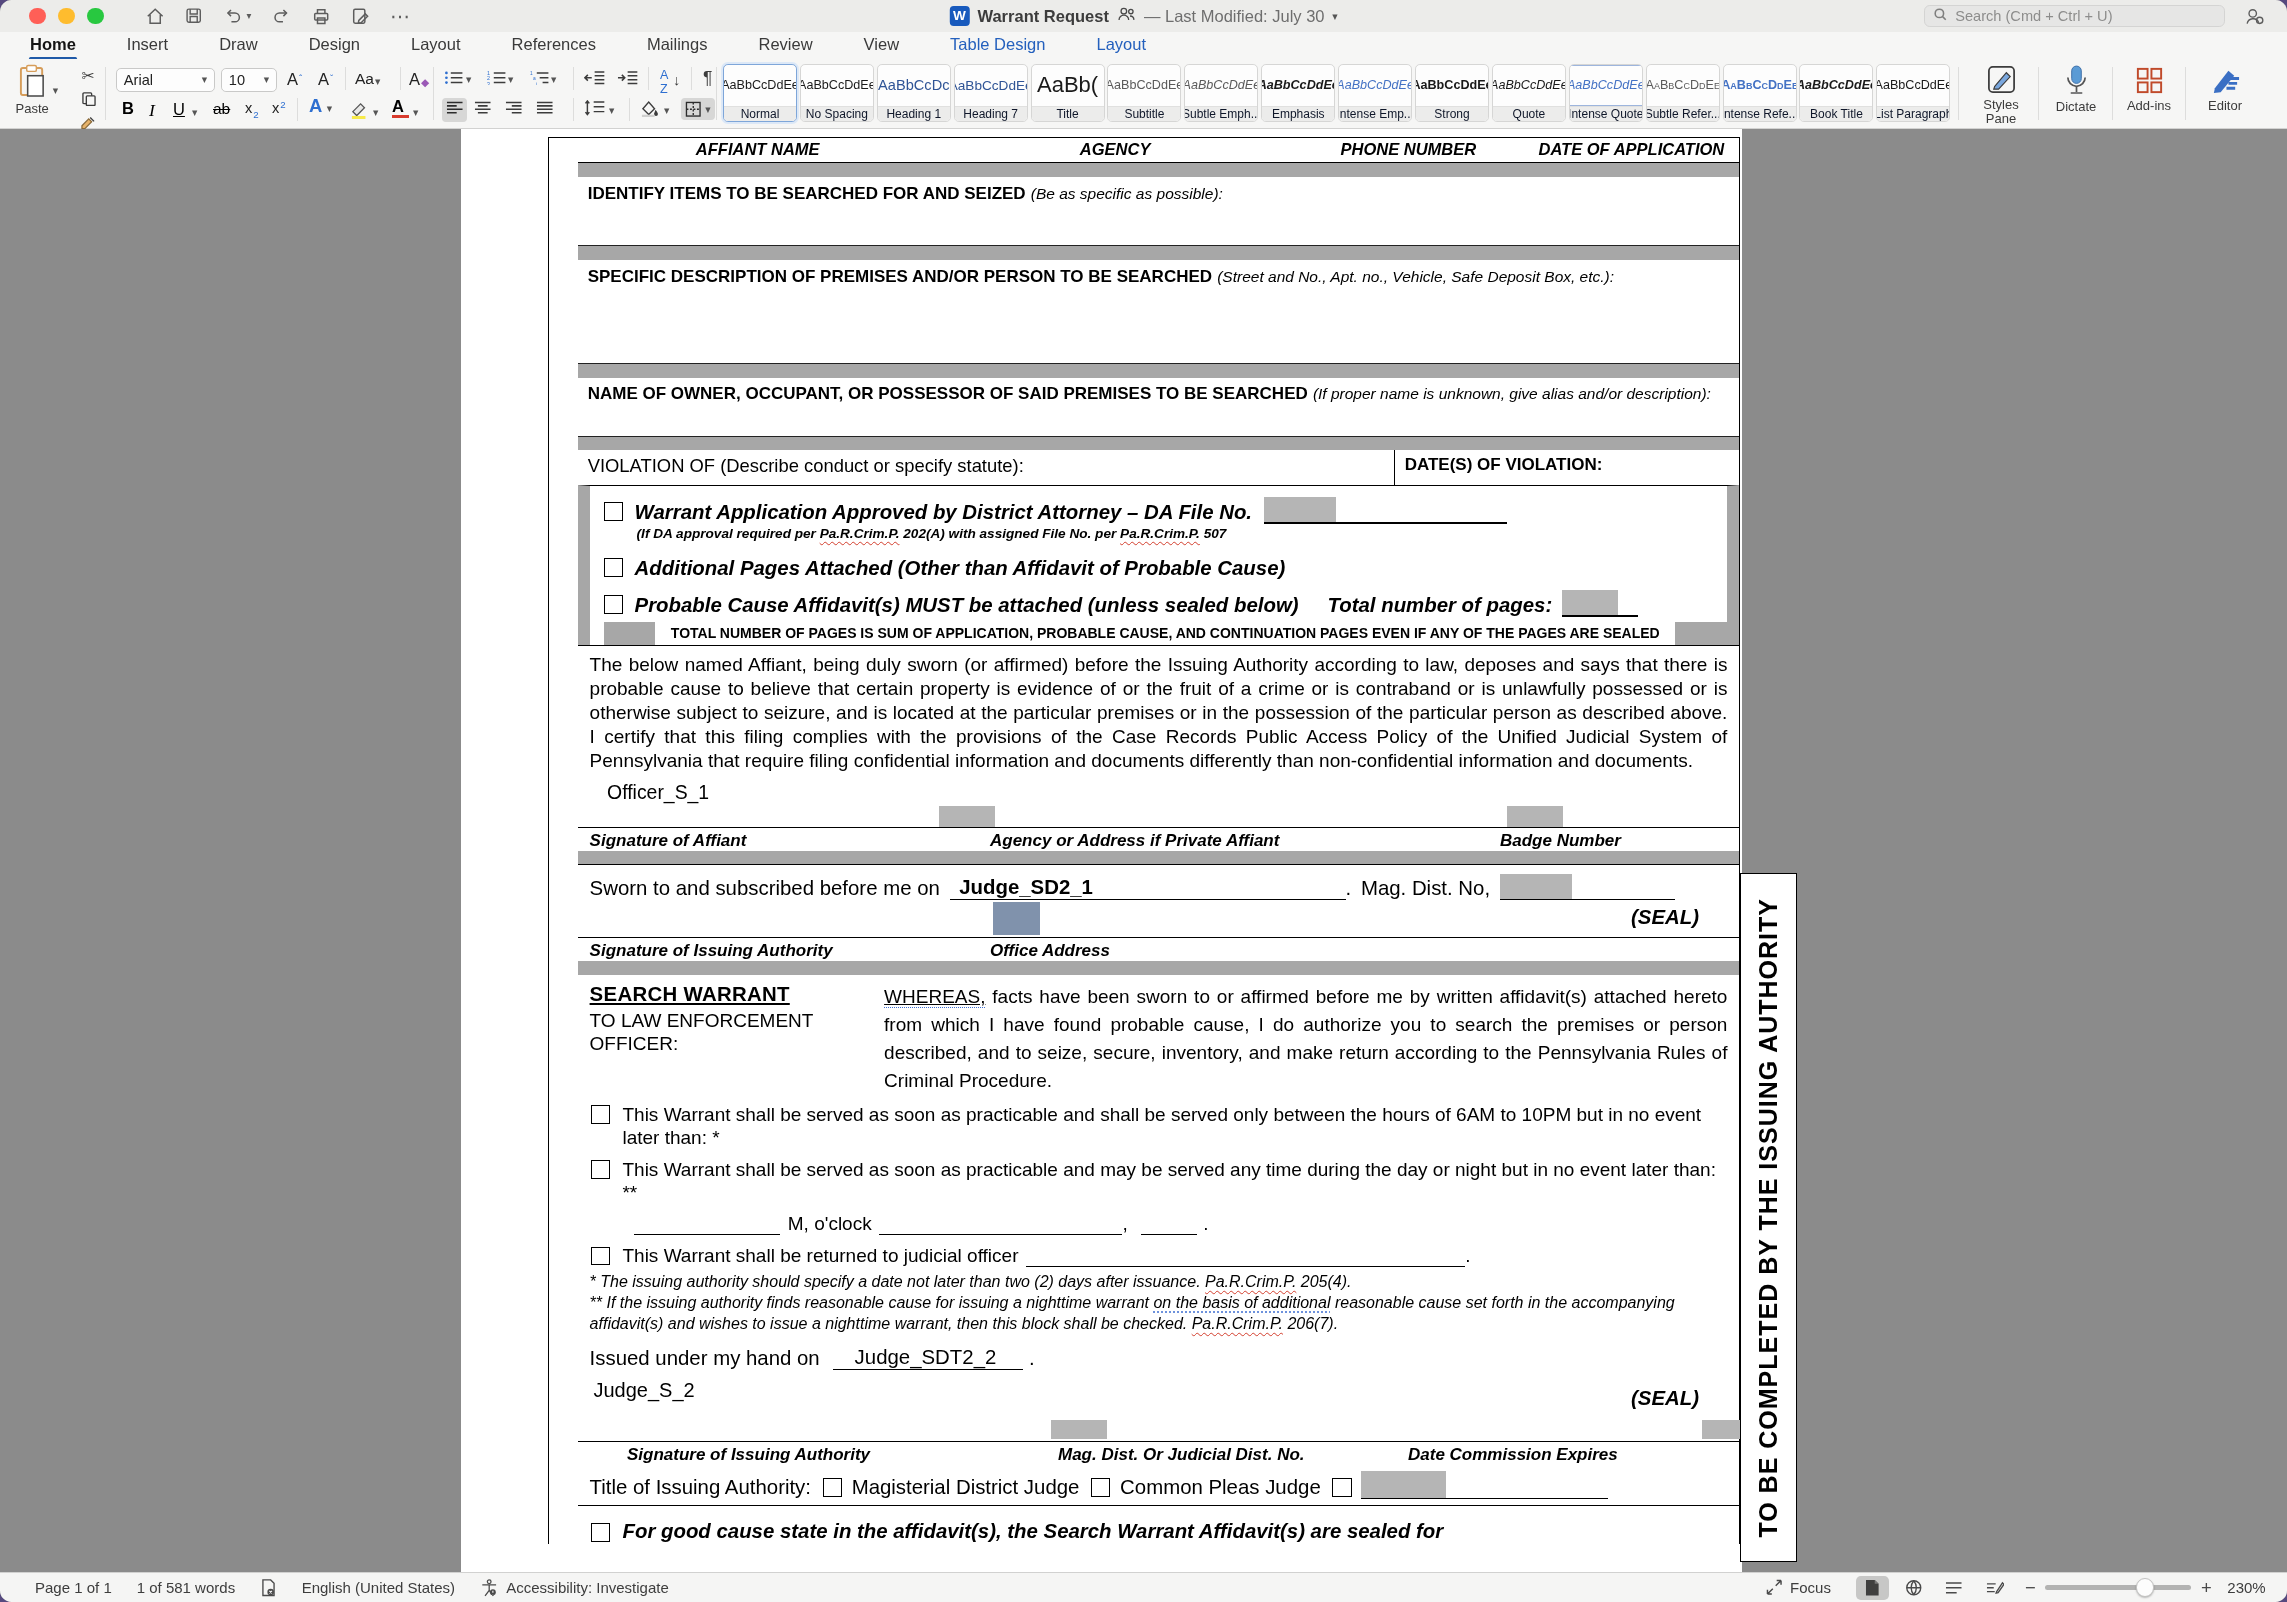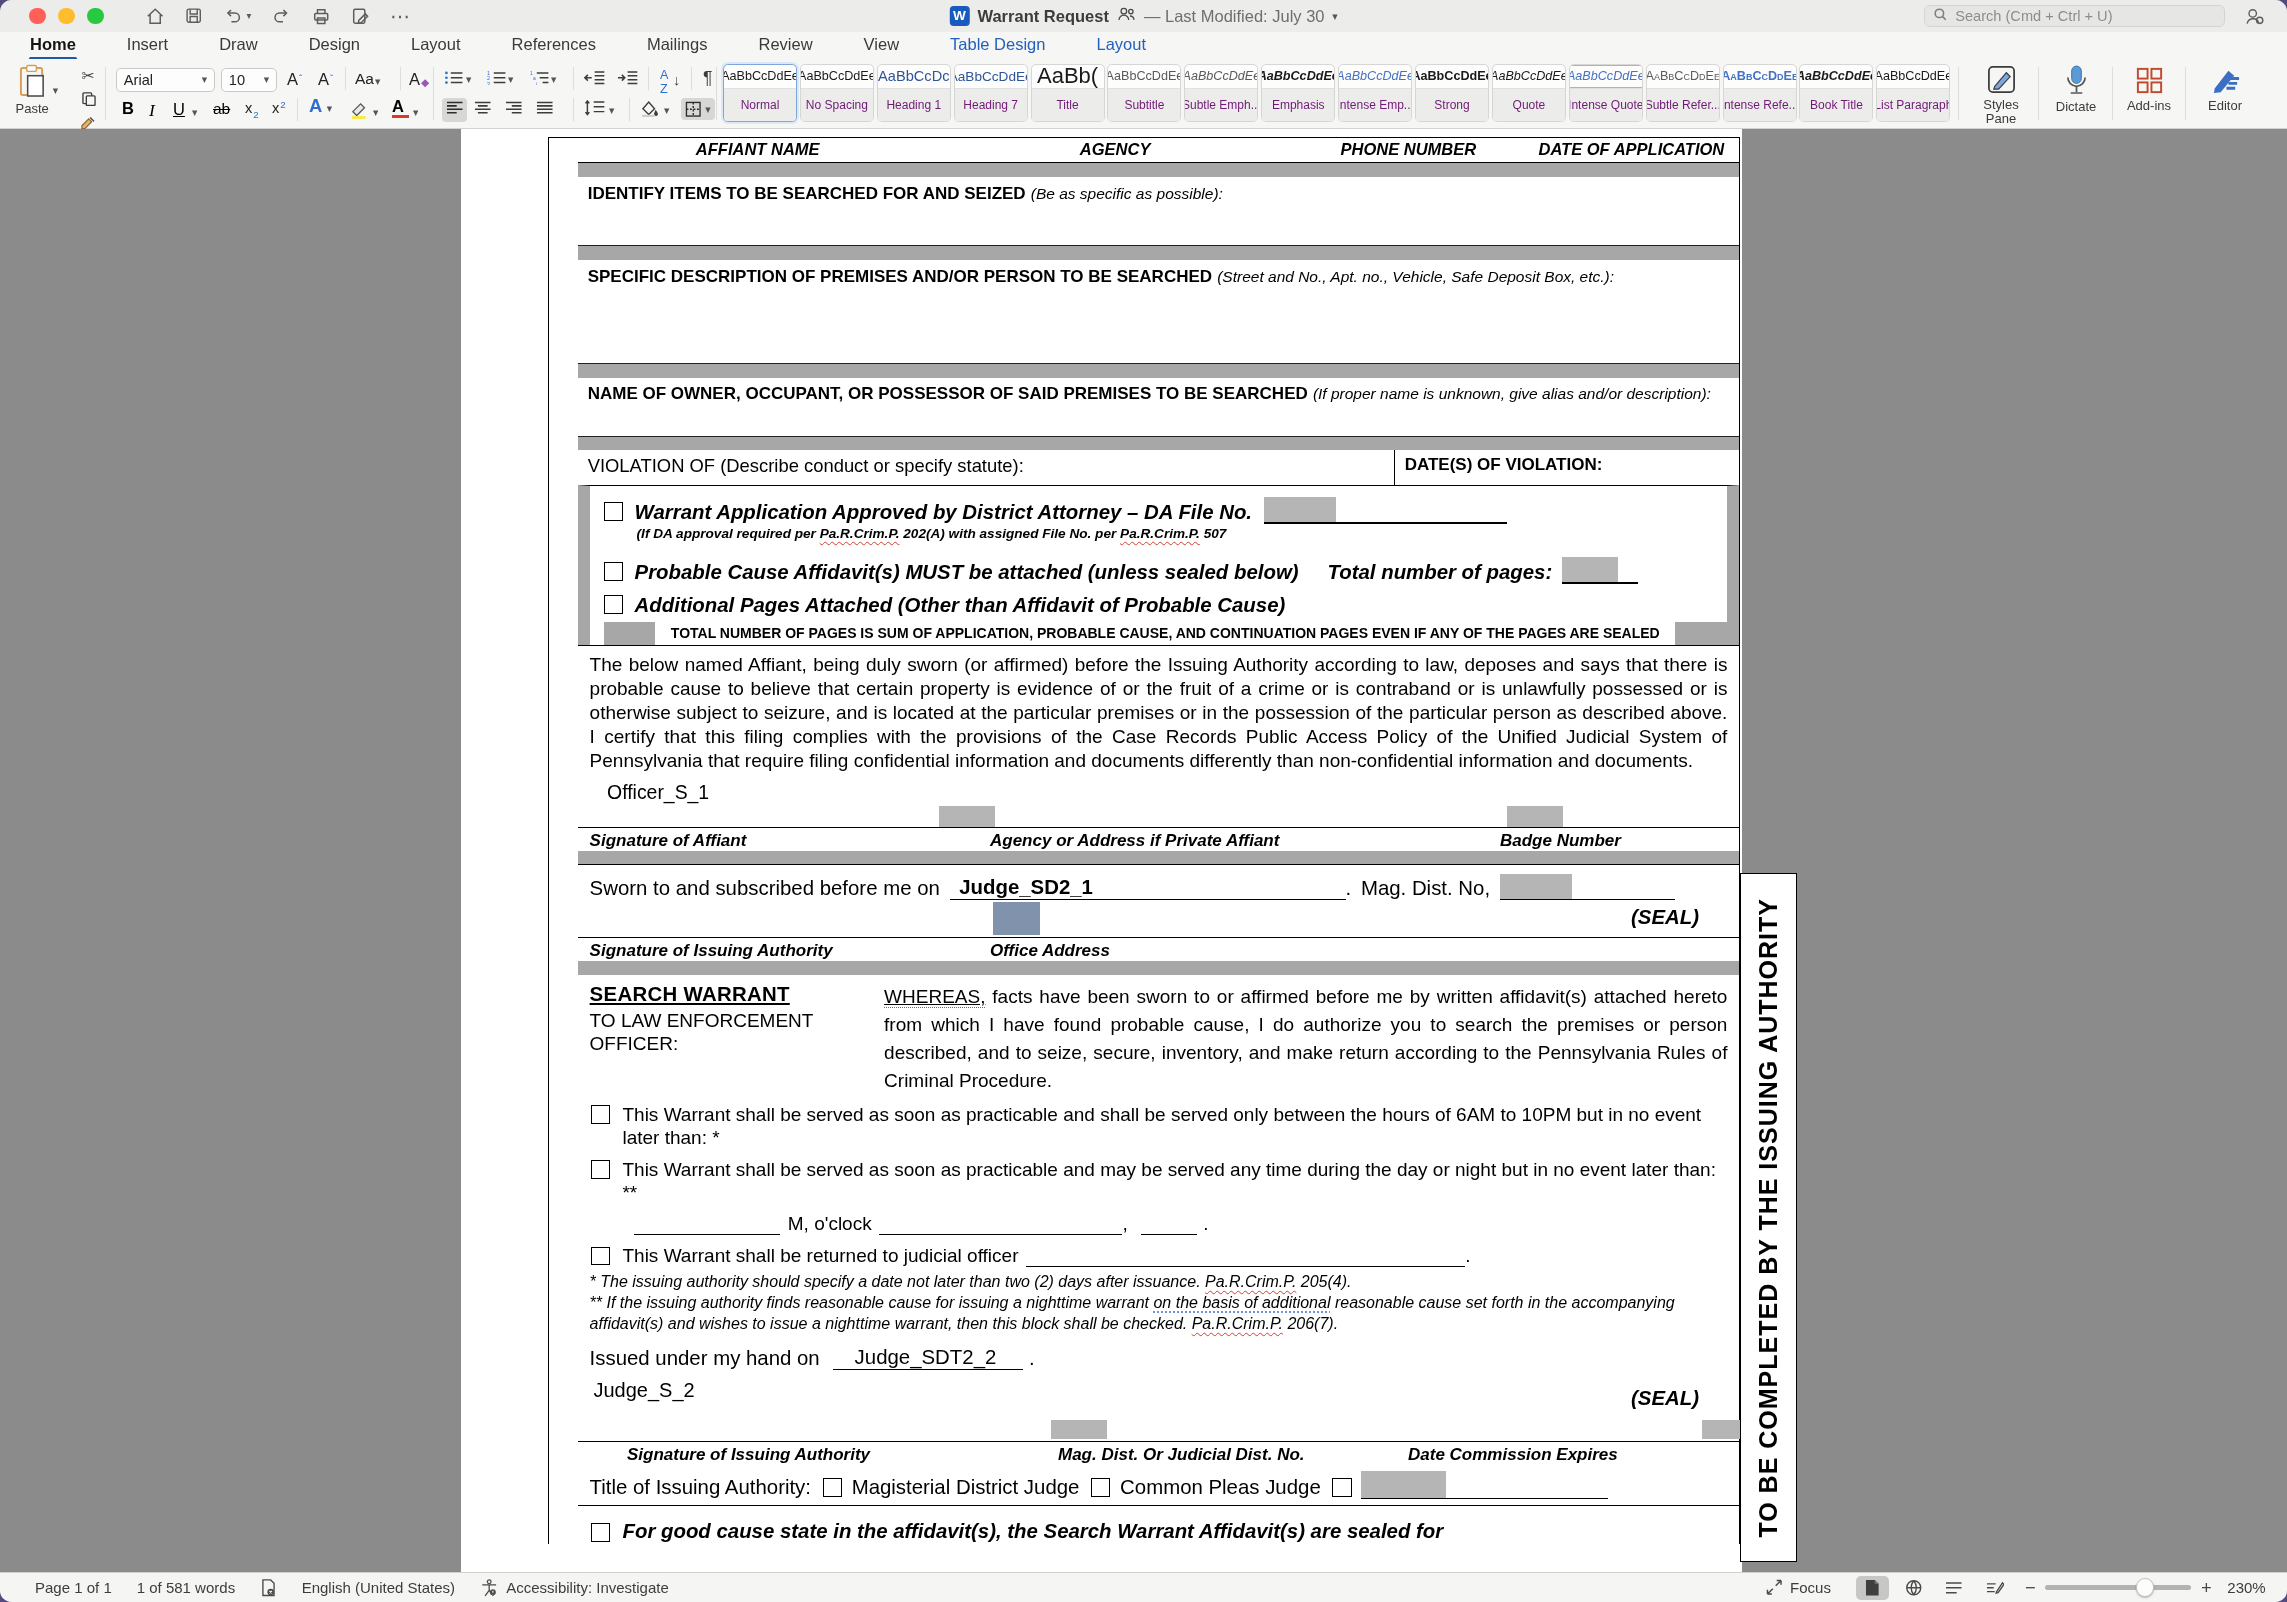--- a/index.html
+++ b/index.html
@@ -33,21 +33,21 @@
   .chev{font-size:10.7px;color:#555;}
   .fbtn{font-size:16.5px;color:#222;display:inline-flex;align-items:flex-end;gap:1px;}
   .sup{font-size:9.7px;position:relative;top:-5.8px;color:#2e6fd0;}
   .sub{font-size:9.7px;position:relative;top:3.9px;color:#2e6fd0;}
   .abtn{font-weight:700;font-size:16.5px;line-height:16.5px;}
   .toolsel{background:#d7d7d6;border-radius:3.9px;}
   
   .gallery{position:absolute;left:723px;top:4.9px;display:flex;gap:2.9px;}
   .chip{width:74px;height:58px;background:#fdfdfd;border:1px solid #d6d6d5;border-radius:4.9px;overflow:hidden;display:flex;flex-direction:column;}
   .chip .smp{flex:1;display:flex;align-items:center;justify-content:center;font-size:12.6px;color:#1a1a1a;white-space:nowrap;overflow:hidden;}
-  .chip .lbl{height:33px;background:#ececeb;border-top:1px solid #e0e0df;font-size:12px;color:#701a75;display:flex;align-items:center;justify-content:center;white-space:nowrap;overflow:hidden;}
+  .chip .lbl{height:15px;background:#ececeb;border-top:1px solid #e0e0df;font-size:12px;color:#0f172a;display:flex;align-items:center;justify-content:center;white-space:nowrap;overflow:hidden;}
   .chip.sel{border:1.9px solid #7ea6d9;box-shadow:0 0 0 1.9px #dce8f7;}
   .smp.h1{color:#2f5496;font-size:14.6px;} .smp.h2{color:#2f5496;font-size:13.6px;}
   .smp.ttl{font-size:22px;} .smp.gray{color:#5a5a5a;}
   .smp.it{font-style:italic;} .smp.bd{font-weight:700;}
   .smp.blue{color:#4472c4;} .smp.sc{font-variant:small-caps;}
   .smp.iq{border-top:1px solid #9db5dd;border-bottom:1px solid #9db5dd;padding:0 1.9px;}
   .rbig{display:flex;flex-direction:column;align-items:center;gap:2.9px;}
   
   .canvas{position:absolute;top:129px;bottom:30px;left:0;right:0;background:#8b8b8b;overflow:hidden;}
   .page{position:absolute;left:461px;top:0;width:1281px;height:1443px;background:#fff;color:#000;}
@@ -480,31 +480,31 @@
           <div class="cbl">
             <span class="cbx"></span>
             <span>Warrant Application Approved by District Attorney – DA File No.</span>
             <span class="fld" style="width:243px;margin-left:11.6px;height:29px;">
                 <span class="gbox" style="width:72px;height:25px;"></span>
               </span>
           </div>
           <div class="cbnote">
             <span>(If DA approval required per </span><span class="sq">Pa.R.Crim.P.</span><span> 202(A) with assigned File No. per </span><span class="sq">Pa.R.Crim.P.</span><span> 507</span>
           </div>
+          <div class="cbl" style="height:33px;">
+            <span class="cbx"></span>
+            <span>Additional Pages Attached (Other than Affidavit of Probable Cause)</span>
+          </div>
           <div class="cbl" style="height:37px;">
             <span class="cbx"></span>
             <span>Probable Cause Affidavit(s) MUST be attached (unless sealed below)</span>
             <span style="margin-left:29px;">Total number of pages:</span>
             <span class="fld" style="width:76px;margin-left:9.7px;height:29px;">
                 <span class="gbox" style="width:56px;height:25px;"></span>
               </span>
-          </div>
-          <div class="cbl" style="height:33px;">
-            <span class="cbx"></span>
-            <span>Additional Pages Attached (Other than Affidavit of Probable Cause)</span>
           </div>
           <div class="totalrow">
             <span class="totalbox">TOTAL NUMBER OF PAGES IS SUM OF APPLICATION, PROBABLE CAUSE, AND CONTINUATION PAGES EVEN IF ANY OF THE PAGES ARE SEALED</span>
           </div>
         </div>
 
         <div class="parablock">
           <div class="para">The below named Affiant, being duly sworn (or affirmed) before the Issuing Authority according to law, deposes and says that there is probable cause to believe that certain property is evidence of or the fruit of a crime or is contraband or is unlawfully possessed or is otherwise subject to seizure, and is located at the particular premises or in the possession of the particular person as described above.  I certify that this filing complies with the provisions of the Case Records Public Access Policy of the Unified Judicial System of Pennsylvania that require filing confidential information and documents differently than non-confidential information and documents.</div>
           <div class="officer">Officer_S_1</div>
           <div class="boxrow">

